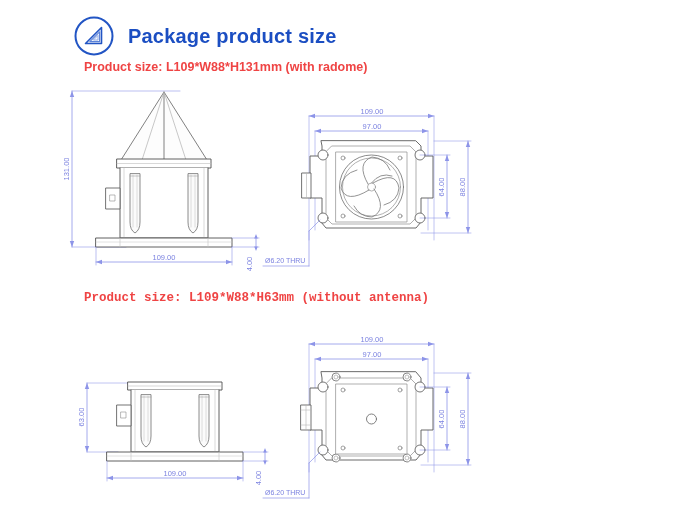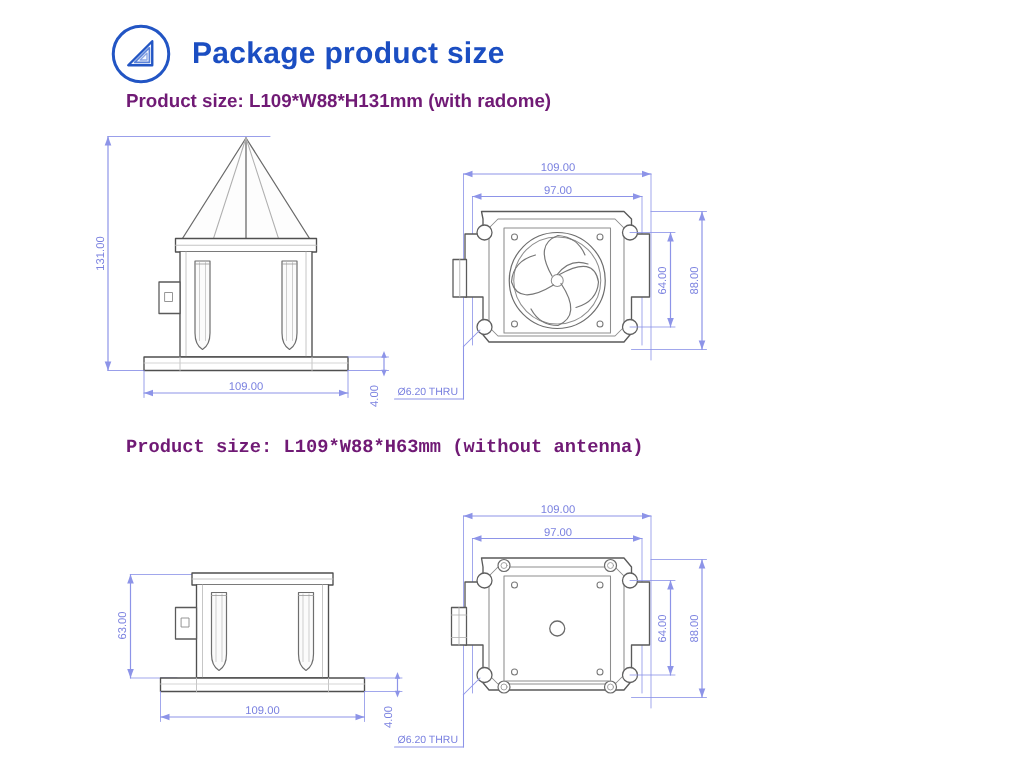--- a/index.html
+++ b/index.html
@@ -19,21 +19,21 @@
   }
   .brand-icon{width:44px;height:44px;display:block;}
   .header-title{
     font-size:20px;font-weight:bold;letter-spacing:.2px;
     color:#1b4ec2;white-space:nowrap;
   }
 
   
   .caption{
     position:absolute;
-    font-size:12.5px;font-weight:bold;color:#701a75;
+    font-size:12.5px;font-weight:bold;color:#ef4444;
     white-space:nowrap;
   }
   .caption-1{left:84px;top:60px;}
   .caption-2{left:84px;top:291px;font-family:Liberation Mono, monospace;}
 
   
   .dwg{position:absolute;}
   .dwg svg{display:block;overflow:visible;}
   #dwg-side-radome{left:58px;top:84px;}
   #dwg-plan-radome{left:288px;top:100px;}

